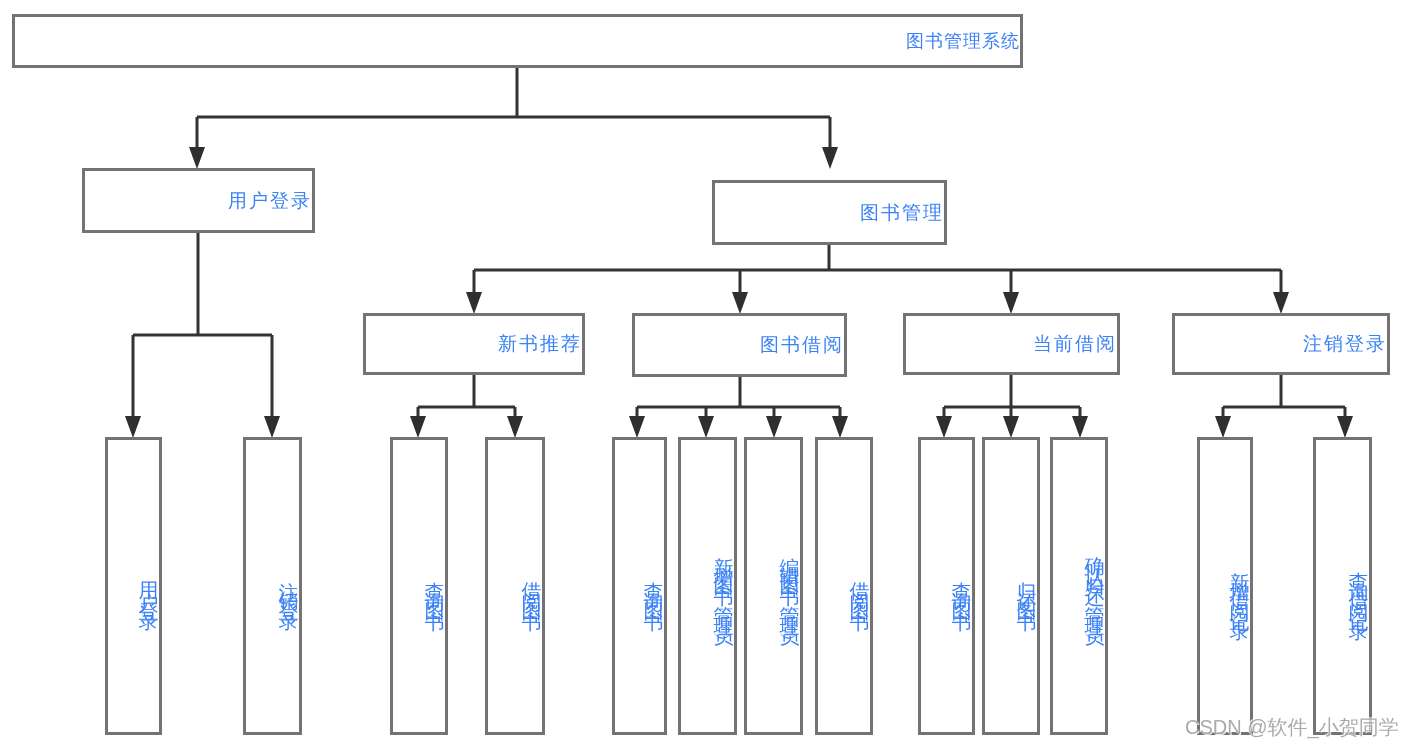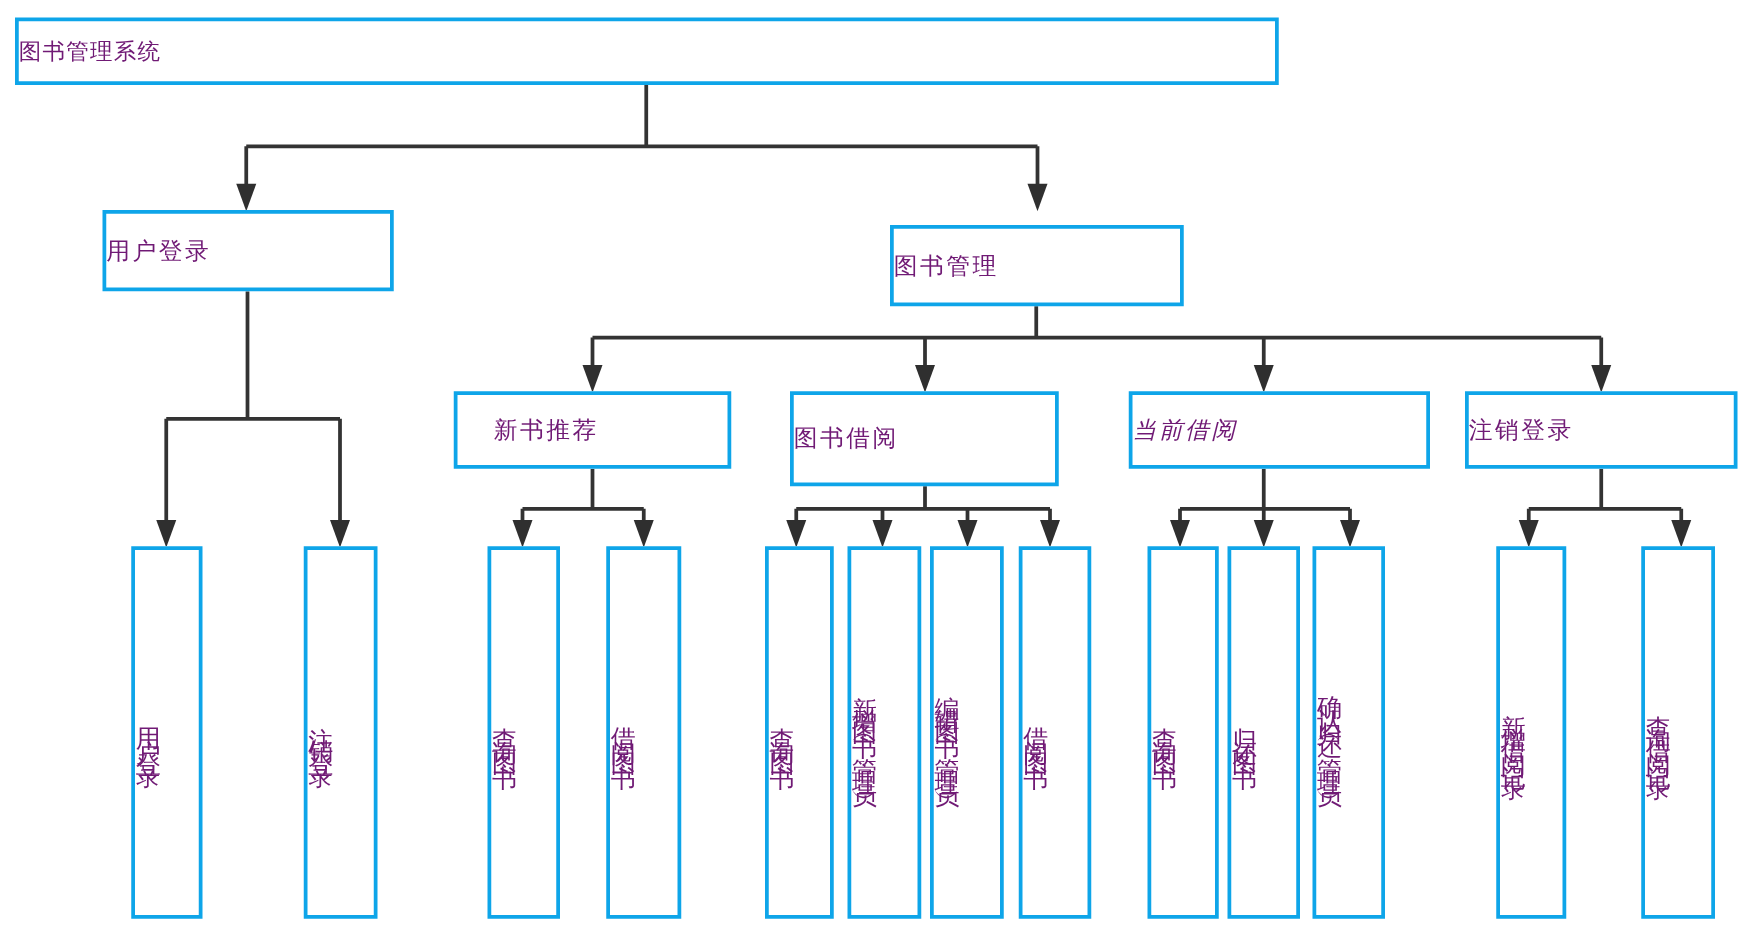--- a/index.html
+++ b/index.html
@@ -12,26 +12,26 @@
     overflow: hidden;
   }
   .wires {
     position: absolute;
     left: 0; top: 0;
     width: 1405px; height: 747px;
   }
   .node {
     position: absolute;
     box-sizing: border-box;
-    border: 3px solid #0ea5e9;
+    border: 3px solid #737373;
     background: #ffffff;
-    color: #701a75;
+    color: #3b82f6;
     display: flex;
     align-items: center;
-    justify-content: flex-start;
+    justify-content: flex-end;
     text-align: center;
   }
   .root-node  { font-size: 18px; letter-spacing: 1px; }
   .h-node     { font-size: 19px; letter-spacing: 2px; }
   .leaf-node  { font-size: 20px; }
   .leaf-node .vtext {
     writing-mode: vertical-lr;
     line-height: 1;
     letter-spacing: 10px;
     display: block;
@@ -102,24 +102,24 @@
   <div class="node h-node" style="left:82px; top:168px; width:233px; height:65px;">
     <span>用户登录</span>
   </div>
   <div class="node h-node" style="left:712px; top:168px; width:235px; height:65px;margin-top:12px;">
     <span>图书管理</span>
   </div>
 
   <div class="node h-node" style="left:363px; top:313px; width:222px; height:62px;padding-left:29px;">
     <span>新书推荐</span>
   </div>
-  <div class="node h-node" style="left:632px; top:313px; width:215px; height:76px;">
+  <div class="node h-node" style="left:632px; top:313px; width:215px; height:64px;">
     <span>图书借阅</span>
   </div>
-  <div class="node h-node" style="left:903px; top:313px; width:241px; height:62px;font-style:italic;">
+  <div class="node h-node" style="left:903px; top:313px; width:217px; height:62px;">
     <span>当前借阅</span>
   </div>
   <div class="node h-node" style="left:1172px; top:313px; width:218px; height:62px;">
     <span>注销登录</span>
   </div>
 
   <div class="node leaf-node" style="left:105px; top:437px; width:57px; height:298px;">
     <span class="vtext">用户登录</span>
   </div>
   <div class="node leaf-node" style="left:243px; top:437px; width:59px; height:298px;">
@@ -156,14 +156,15 @@
     <span class="vtext">确认归还（管理员）</span>
   </div>
 
   <div class="node leaf-node" style="left:1197px; top:437px; width:56px; height:298px;">
     <span class="vtext">新增借阅记录</span>
   </div>
   <div class="node leaf-node" style="left:1313px; top:437px; width:59px; height:298px;">
     <span class="vtext">查询借阅记录</span>
   </div>
 
+  <div class="watermark">CSDN @软件_小贺同学</div>
 
 </div>
 
 </body></html>

